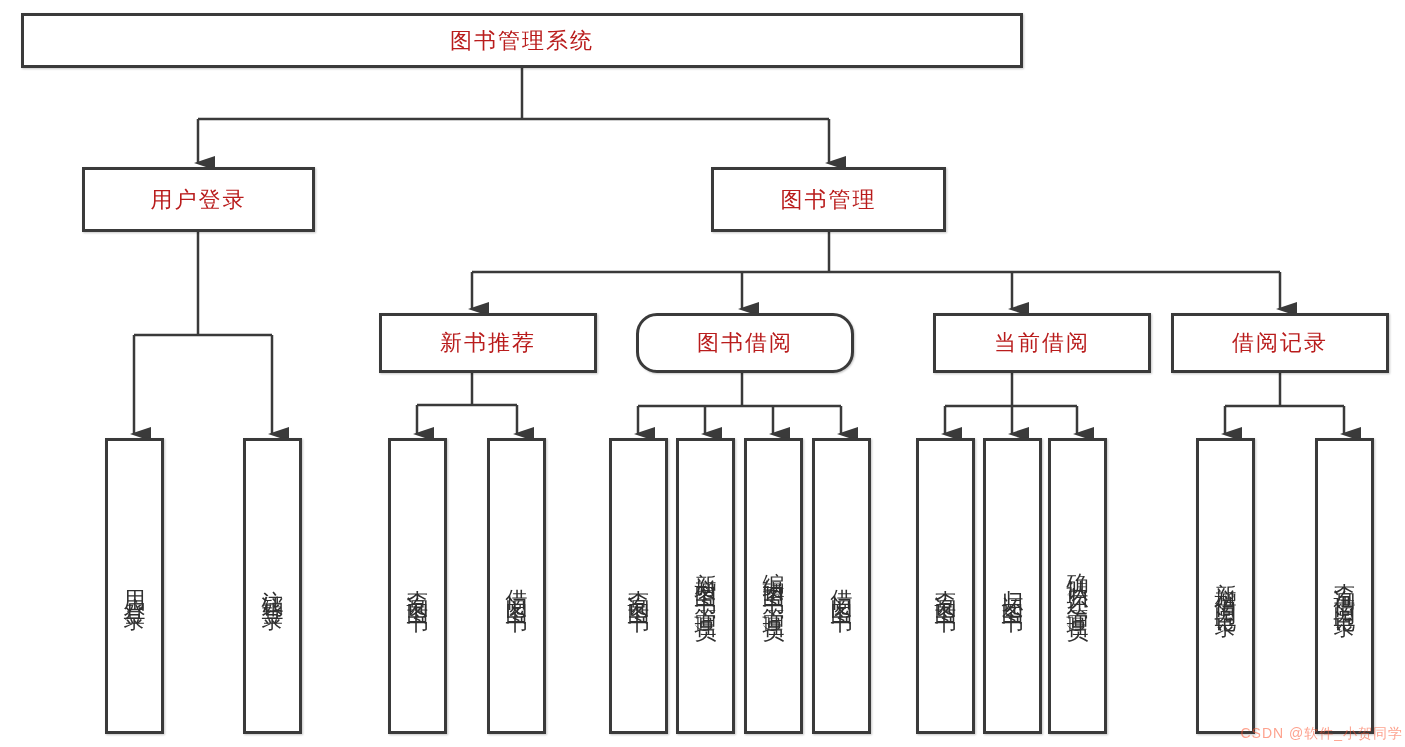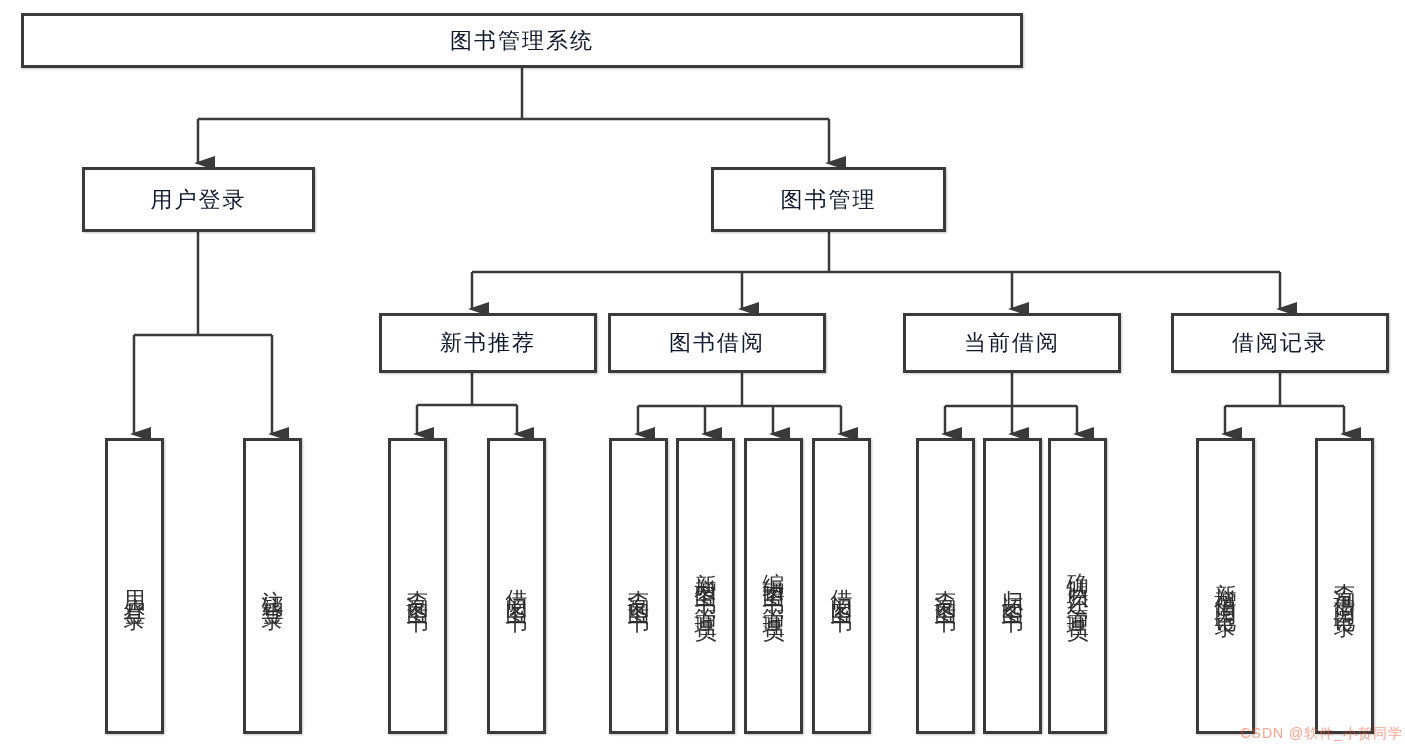--- a/index.html
+++ b/index.html
@@ -13,36 +13,36 @@
   #edges{position:absolute;left:0;top:0;width:1405px;height:747px;}
   .box{
     position:absolute;
     background:#ffffff;
     border:3px solid #3a3a3a;
     box-sizing:border-box;
     display:flex;align-items:center;justify-content:center;
     box-shadow:1px 1px 2px rgba(0,0,0,0.22);
   }
   .hlabel{
-    font-size:22px;color:#0f172a;letter-spacing:2px;white-space:nowrap;
+    font-size:22px;color:#b91c1c;letter-spacing:2px;white-space:nowrap;
   }
   .vlabel{
     writing-mode:vertical-rl;
     text-orientation:mixed;
     font-size:22px;color:#2f2f2f;letter-spacing:7px;
     line-height:1;white-space:nowrap;
   }
   
   #root-box        {left:21px;  top:13px;  width:1002px;height:55px;}
   #user-login-box  {left:82px;  top:167px; width:233px; height:65px;}
   #book-mgmt-box   {left:711px; top:167px; width:235px; height:65px;}
   .lvl3{top:313px;width:218px;height:60px;}
   #new-book-box    {left:363px;margin-left:16px;}
-  #book-borrow-box {left:608px;}
-  #cur-borrow-box  {left:903px;text-align:right;}
+  #book-borrow-box {left:636px;border-radius:21px;}
+  #cur-borrow-box  {left:933px;text-align:right;}
   #records-box     {left:1171px;}
   .leaf{top:438px;width:59px;height:296px;}
   #leaf-a1{left:105px;}  #leaf-a2{left:243px;}
   #leaf-b1{left:388px;}  #leaf-b2{left:487px;}
   #leaf-c1{left:609px;}  #leaf-c2{left:676px;} #leaf-c3{left:744px;} #leaf-c4{left:812px;}
   #leaf-d1{left:916px;}  #leaf-d2{left:983px;} #leaf-d3{left:1048px;}
   #leaf-e1{left:1196px;} #leaf-e2{left:1315px;}
   #watermark{
     position:absolute;right:2px;bottom:4px;
     font-size:14px;letter-spacing:1px;

